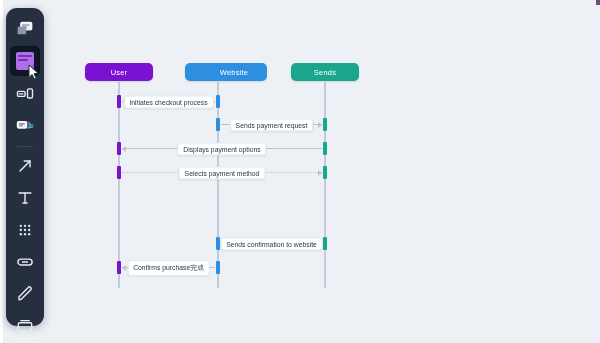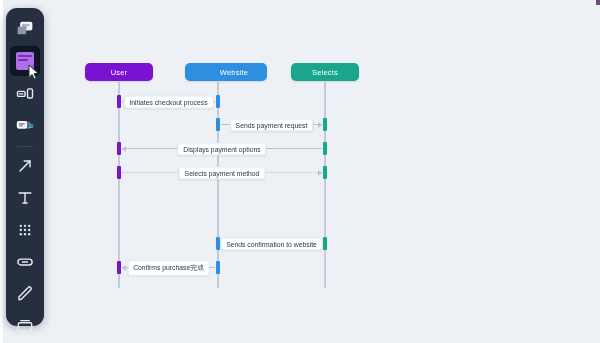--- a/index.html
+++ b/index.html
@@ -139,21 +139,21 @@
         <div class="arrowhead right" style="top: 169.5px; left: 318px;"></div>
         <div class="msglabel" style="left: 222px; top: 172.5px;">Selects payment method</div>
         <div class="msgline" style="left: 221px; top: 243px; width: 101px;"></div>
         <div class="arrowhead left" style="top: 240.5px; left: 221px;"></div>
         <div class="msglabel" style="left: 271.5px; top: 243.5px;">Sends confirmation to website</div>
         <div class="msgline" style="left: 122px; top: 267px; width: 93px;"></div>
         <div class="arrowhead left" style="top: 264.5px; left: 122px;"></div>
         <div class="msglabel" style="left: 168.5px; top: 267.5px;">Confirms purchase完成</div>
         <div class="participant" style="left: 85px; top: 63px; width: 68px; background: rgb(123, 18, 209);">User</div>
         <div class="participant" style="left: 185px; top: 63px; width: 66px; background: rgb(46, 143, 224); padding-left: 16px;">Website</div>
-        <div class="participant" style="left: 291px; top: 63px; width: 68px; background: rgb(26, 166, 140);">Selects</div>
+        <div class="participant" style="left: 291px; top: 63px; width: 68px; background: rgb(26, 166, 140);">Sends</div>
       </div>
   </div>
 
   <div id="sidebar">
     <div id="tool-list" style="display: flex; flex-direction: column; align-items: center; width: 100%;">
         <div class="tool" title="Sticky notes">
           <span>
             <svg width="20" height="20" viewBox="0 0 24 24" fill="none" stroke="#e6ebf2" stroke-width="1.7" stroke-linecap="round" stroke-linejoin="round">
               <rect x="7" y="4" width="13" height="9" rx="1.6" fill="#f2f5f9" stroke="#f2f5f9"></rect>
               <path d="M9 7.2h8M9 9.6h5" stroke="#6c7a8c" stroke-width="1.4"></path>

